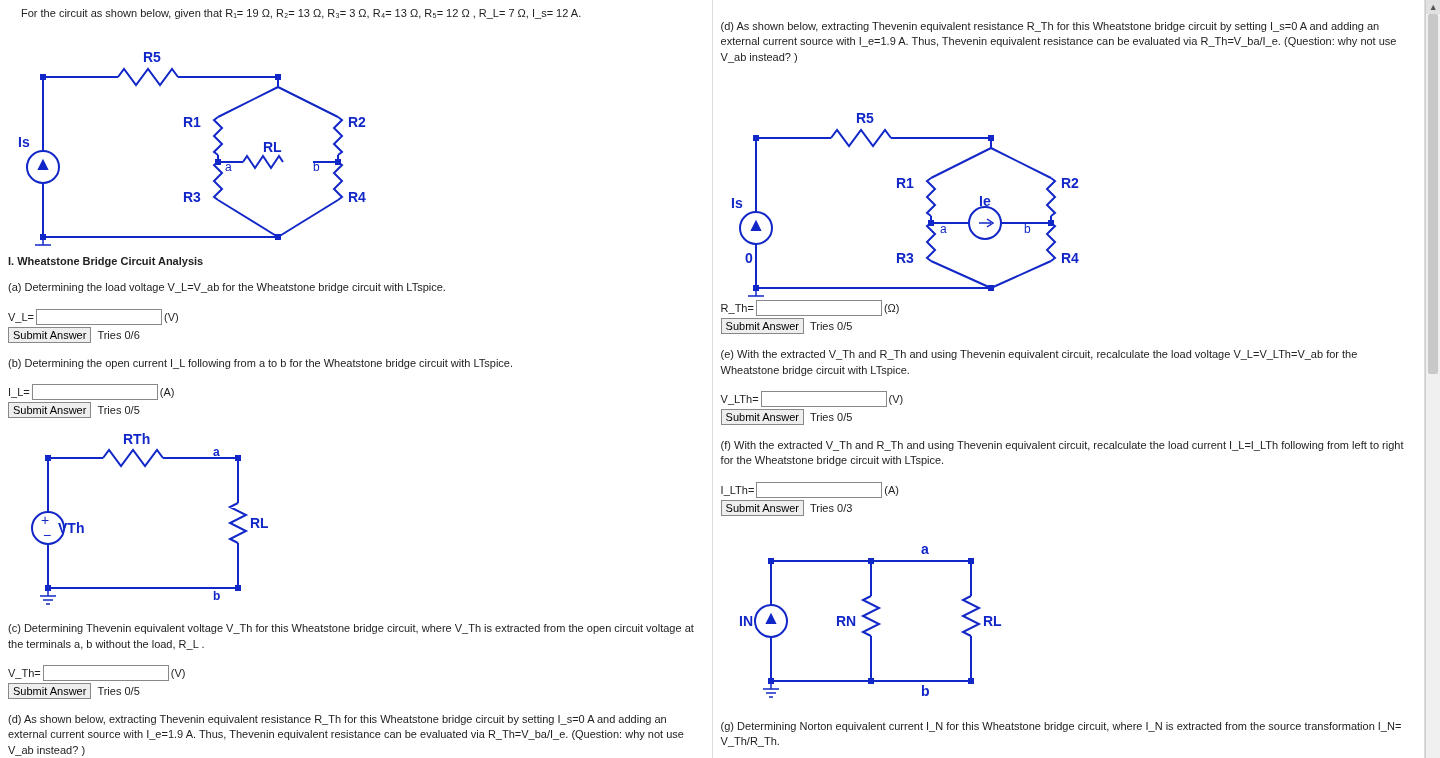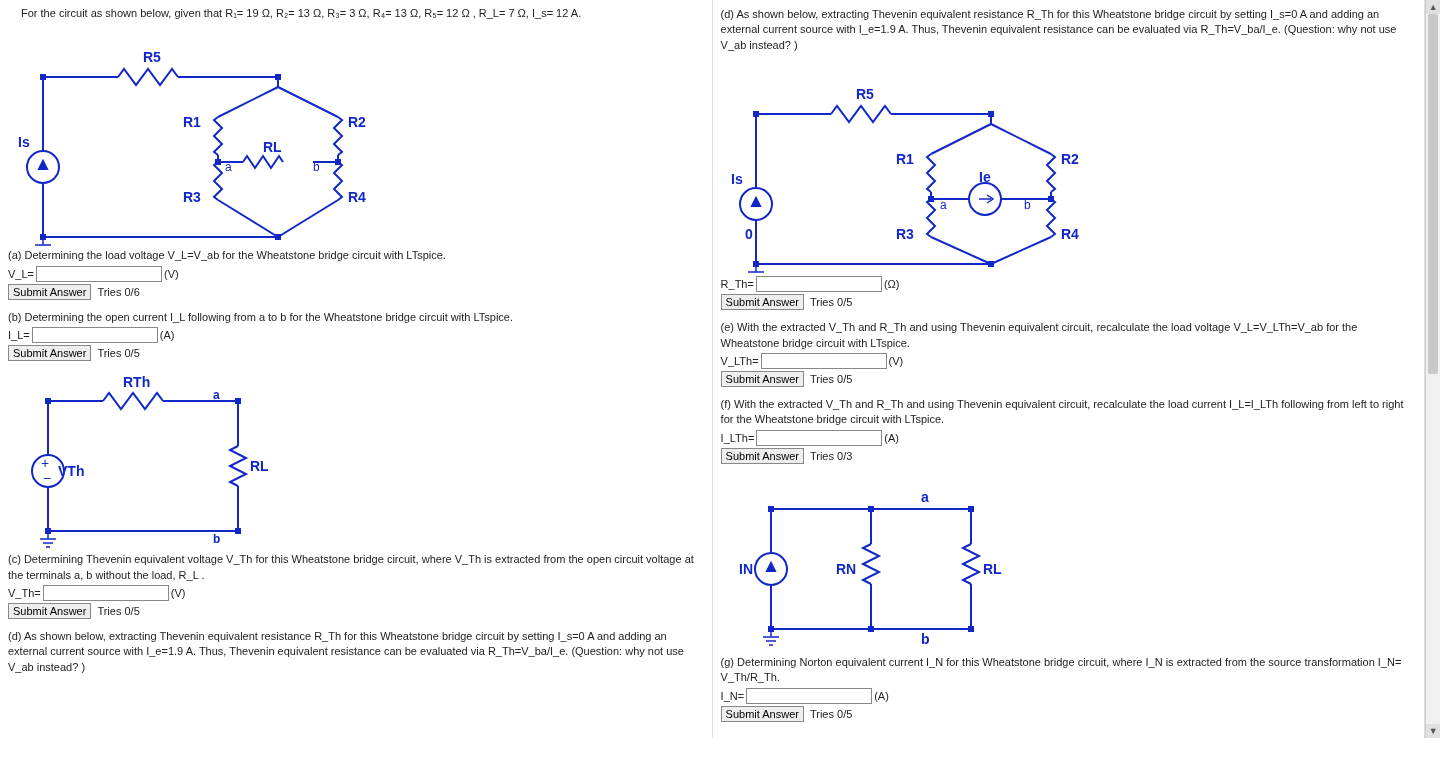--- a/index.html
+++ b/index.html
@@ -12,21 +12,21 @@
   }
   .col {
     width: 50%;
     box-sizing: border-box;
     padding: 6px 8px;
     border-right: 1px solid #ddd;
     overflow: hidden;
   }
   .problem-text { margin: 0 0 6px 13px; line-height: 1.4; }
   .section-head { font-weight: bold; margin: 8px 0 4px 0; }
-  .question { margin: 1px 0; line-height: 1.4; }
+  .question { margin: 13px 0; line-height: 1.4; }
   .ans-line { margin: 2px 0; display: flex; align-items: center; gap: 2px;}
   input[type=text].ansfield {
     width: 120px;
     height: 14px;
     border: 1px solid #888;
     font-size: 11px;
     padding: 0 2px;
   }
   .submit-row { margin: 2px 0 10px 0; display: flex; align-items: center; gap: 6px;}
   button.submit {
@@ -117,20 +117,21 @@
       <text x="340" y="175">R4</text>
       <text x="255" y="125">RL</text>
       <text x="10" y="120">Is</text>
     </g>
     <g font-family="Arial" font-size="12" fill="#1227c7">
       <text x="217" y="144">a</text>
       <text x="305" y="144">b</text>
     </g>
   </svg>
 
+  <div class="section-head">I. Wheatstone Bridge Circuit Analysis</div>
 
   <div class="question">(a) Determining the load voltage V_L=V_ab for the Wheatstone bridge circuit with LTspice.</div>
   <div class="ans-line">
     <span>V_L=</span>
     <input type="text" class="ansfield" style="">
     <span>(V)</span>
   </div>
   <div class="submit-row">
     <button class="submit">Submit Answer</button>
     <span class="tries">Tries 0/6</span>

